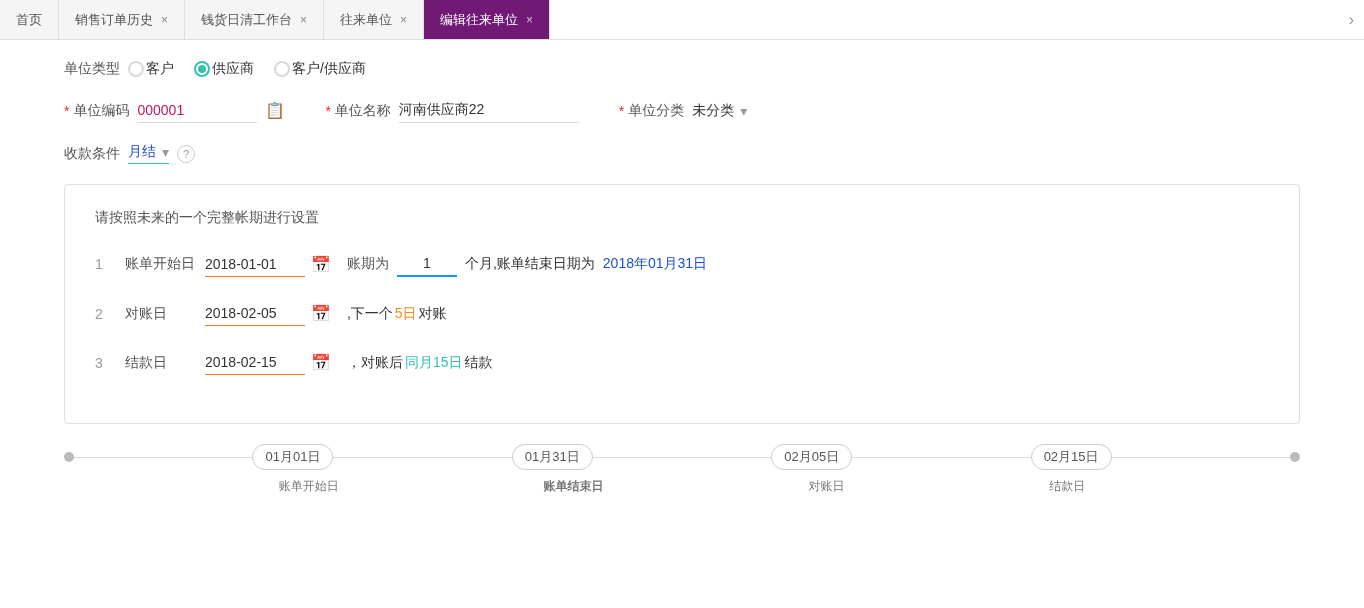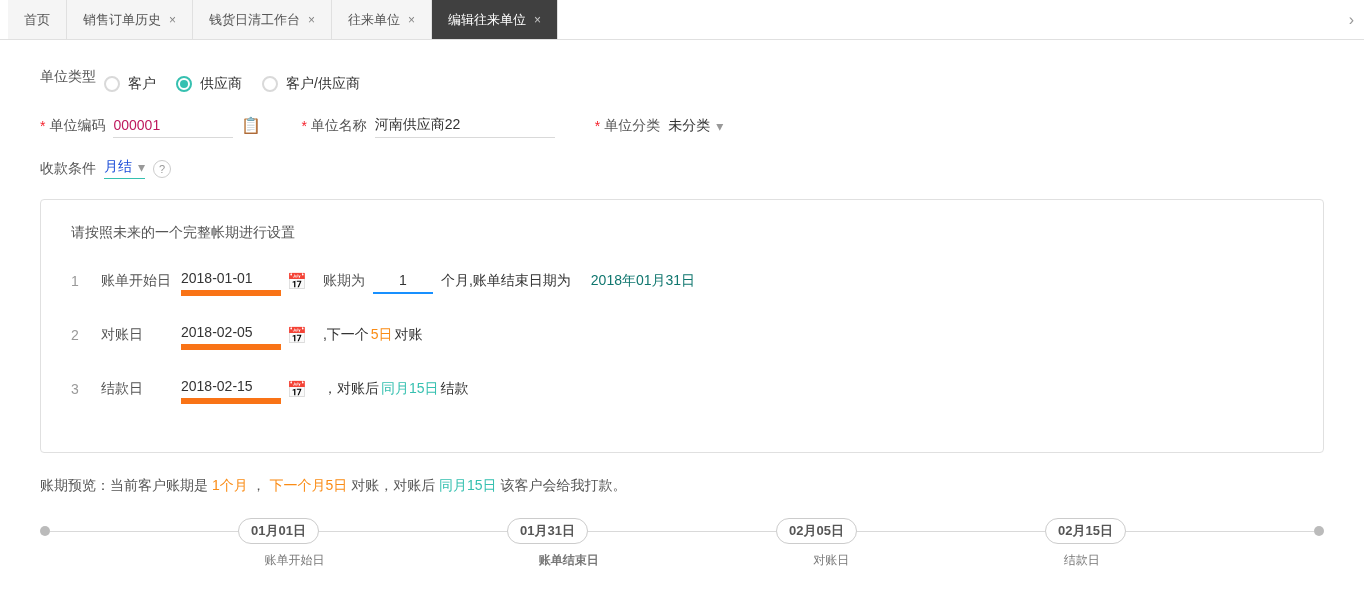--- a/index.html
+++ b/index.html
@@ -1,44 +1,44 @@
 <!DOCTYPE html>
 <html><head>
   <meta charset="utf-8">
   <style>
     * { box-sizing: border-box; margin: 0; padding: 0; }
     body { font-family: 'Microsoft YaHei', '微软雅黑', sans-serif; font-size: 14px; color: #333; background: #f5f5f5; }
 
     
     .tab-bar {
       display: flex; align-items: center; background: #fff;
-      border-bottom: 1px solid #e0e0e0; height: 40px; padding-left: 8px;
+      border-bottom: 1px solid #e0e0e0; height: 40px; padding-left: 0;
     }
     .tab-item {
       display: flex; align-items: center; padding: 0 16px; height: 100%;
       font-size: 13px; color: #555; cursor: pointer; border-right: 1px solid #e0e0e0;
       white-space: nowrap; background: #f5f5f5;
     }
     .tab-item.active {
-      background: #404040; color: #fff;
+      background: #701a75; color: #fff;
     }
     .tab-item .close-btn { margin-left: 8px; font-size: 12px; opacity: 0.7; cursor: pointer; }
     .tab-expand { margin-left: auto; padding: 0 10px; font-size: 16px; color: #999; cursor: pointer; }
 
     
-    .main-content { background: #fff; padding: 20px 40px; min-height: calc(100vh - 40px); }
+    .main-content { background: #fff; padding: 20px 64px; min-height: calc(100vh - 40px); }
 
     
     .form-row { display: flex; align-items: center; margin-bottom: 20px; }
     .form-label { color: #555; margin-right: 8px; white-space: nowrap; }
     .required-star { color: #f5222d; margin-right: 4px; }
 
     
     .radio-group { display: flex; align-items: center; gap: 20px; }
-    .radio-item { display: flex; align-items: center; gap: 8px; cursor: pointer; margin-top: 15px; }
+    .radio-item { display: flex; align-items: center; gap: 2px; cursor: pointer; }
     .radio-circle {
       width: 16px; height: 16px; border-radius: 50%; border: 2px solid #d9d9d9;
       display: flex; align-items: center; justify-content: center;
     }
     .radio-circle.selected { border-color: #36c0b0; }
     .radio-circle.selected::after {
       content: ''; width: 8px; height: 8px; border-radius: 50%; background: #36c0b0;
     }
 
     
@@ -59,21 +59,21 @@
     .section-box {
       border: 1px solid #e0e0e0; border-radius: 4px; padding: 24px 30px; margin-top: 10px;
     }
     .section-title { font-size: 14px; color: #555; margin-bottom: 24px; }
 
     
     .setting-row { display: flex; align-items: center; margin-bottom: 24px; }
     .row-num { width: 30px; color: #999; font-size: 14px; }
     .row-label { width: 80px; color: #555; }
     .date-input {
-      border: none; border-bottom: 6px solid #f97316; padding: 4px 0;
+      border: none; border-bottom: 1px solid #f97316; padding: 4px 0;
       font-size: 14px; color: #333; min-width: 100px; outline: none;
     }
     .row-desc { margin-left: 12px; color: #555; }
     .period-input {
       border: none; border-bottom: 2px solid #1890ff; padding: 4px 0;
       font-size: 14px; color: #333; width: 60px; outline: none; text-align: center;
     }
 
     
     .preview-text { color: #555; margin: 20px 0 16px 0; line-height: 1.8; }
@@ -160,21 +160,21 @@
     <div class="section-title">请按照未来的一个完整帐期进行设置</div>
 
     <div class="setting-row">
       <div class="row-num">1</div>
       <div class="row-label">账单开始日</div>
       <input class="date-input" value="2018-01-01" style="width: 100px;">
       <span class="calendar-icon" style="color:#1890ff; margin-left:6px;">📅</span>
       <span class="row-desc" style="margin-left:16px;">账期为</span>
       <input class="period-input" value="1" style="margin: 0px 8px;">
       <span>个月,账单结束日期为</span>
-      <span style="color:#0f766e; margin-left:20px;">2018年01月31日</span>
+      <span style="color:#1d4ed8; margin-left:8px;">2018年01月31日</span>
     </div>
 
     <div class="setting-row">
       <div class="row-num">2</div>
       <div class="row-label">对账日</div>
       <input class="date-input" value="2018-02-05" style="width: 100px;">
       <span class="calendar-icon" style="color:#1890ff; margin-left:6px;">📅</span>
       <span style="margin-left:16px;">,下一个</span>
       <span style="color:#fa8c16; margin: 0 2px;">5日</span>
       <span>对账</span>
@@ -185,32 +185,23 @@
       <div class="row-label">结款日</div>
       <input class="date-input" value="2018-02-15" style="width: 100px;">
       <span class="calendar-icon" style="color:#1890ff; margin-left:6px;">📅</span>
       <span style="margin-left:16px;">，对账后</span>
       <span style="color:#36c0b0; margin: 0 2px;">同月15日</span>
       <span>结款</span>
     </div>
 
   </div>
 
-  <div class="preview-text">
-    <span>账期预览：当前客户账期是</span>
-    <span style="color:#fa8c16;">1个月</span>
-    <span>，</span>
-    <span style="color:#fa8c16;">下一个月5日</span>
-    <span> 对账，对账后</span>
-    <span style="color:#36c0b0;">同月15日</span>
-    <span> 该客户会给我打款。</span>
-  </div>
 
   <div class="timeline-wrapper">
-    <div style="display:flex; align-items:center; width:100%;font-weight:bold;">
+    <div style="display:flex; align-items:center; width:100%;">
 
       <div style="width:10px;height:10px;border-radius:50%;background:#bbb;flex-shrink:0;"></div>
       <div style="flex:1;height:1px;background:#d9d9d9;"></div>
 
       <div style="display:flex;flex-direction:column;align-items:center;">
         <div style="border:1px solid #ccc;border-radius:14px;padding:3px 12px;font-size:13px;color:#555;background:#fff;">01月01日</div>
       </div>
 
       <div style="flex:1;height:1px;background:#d9d9d9;"></div>
 

